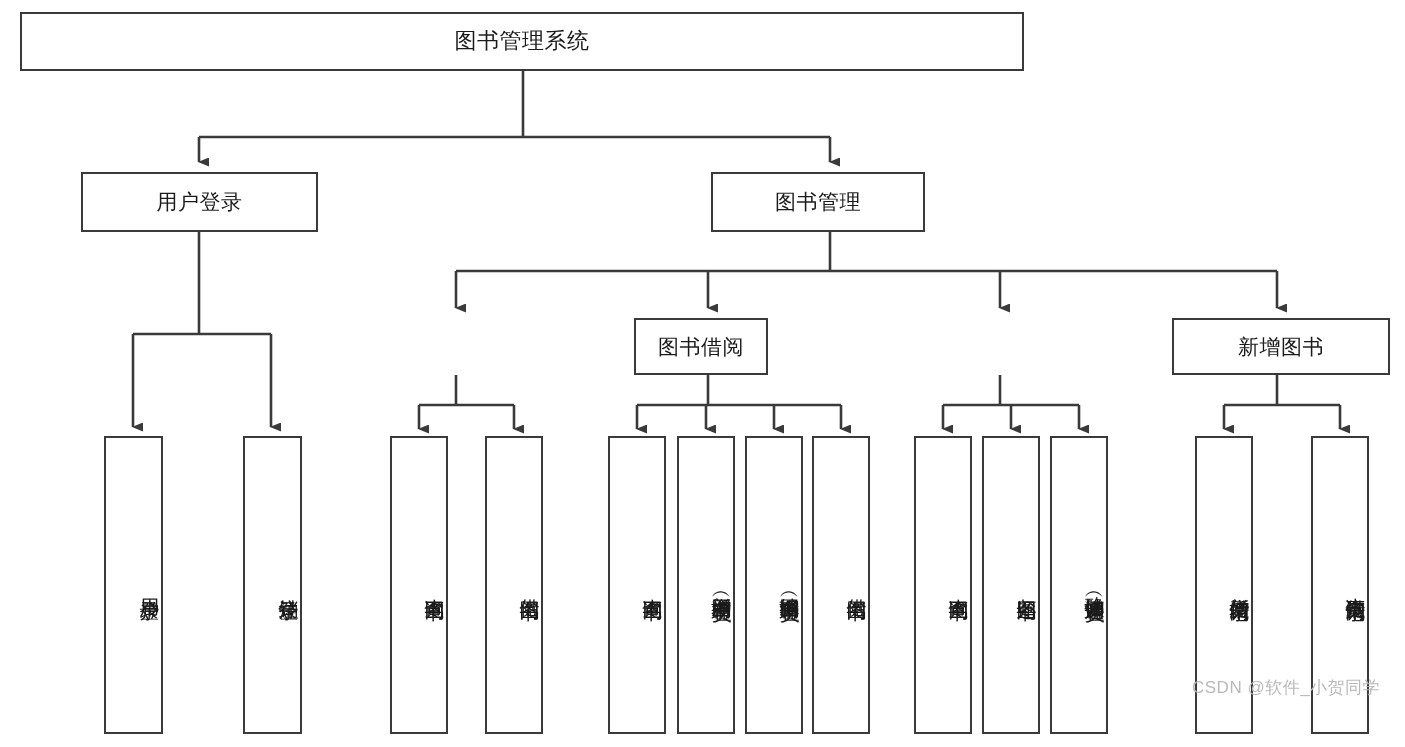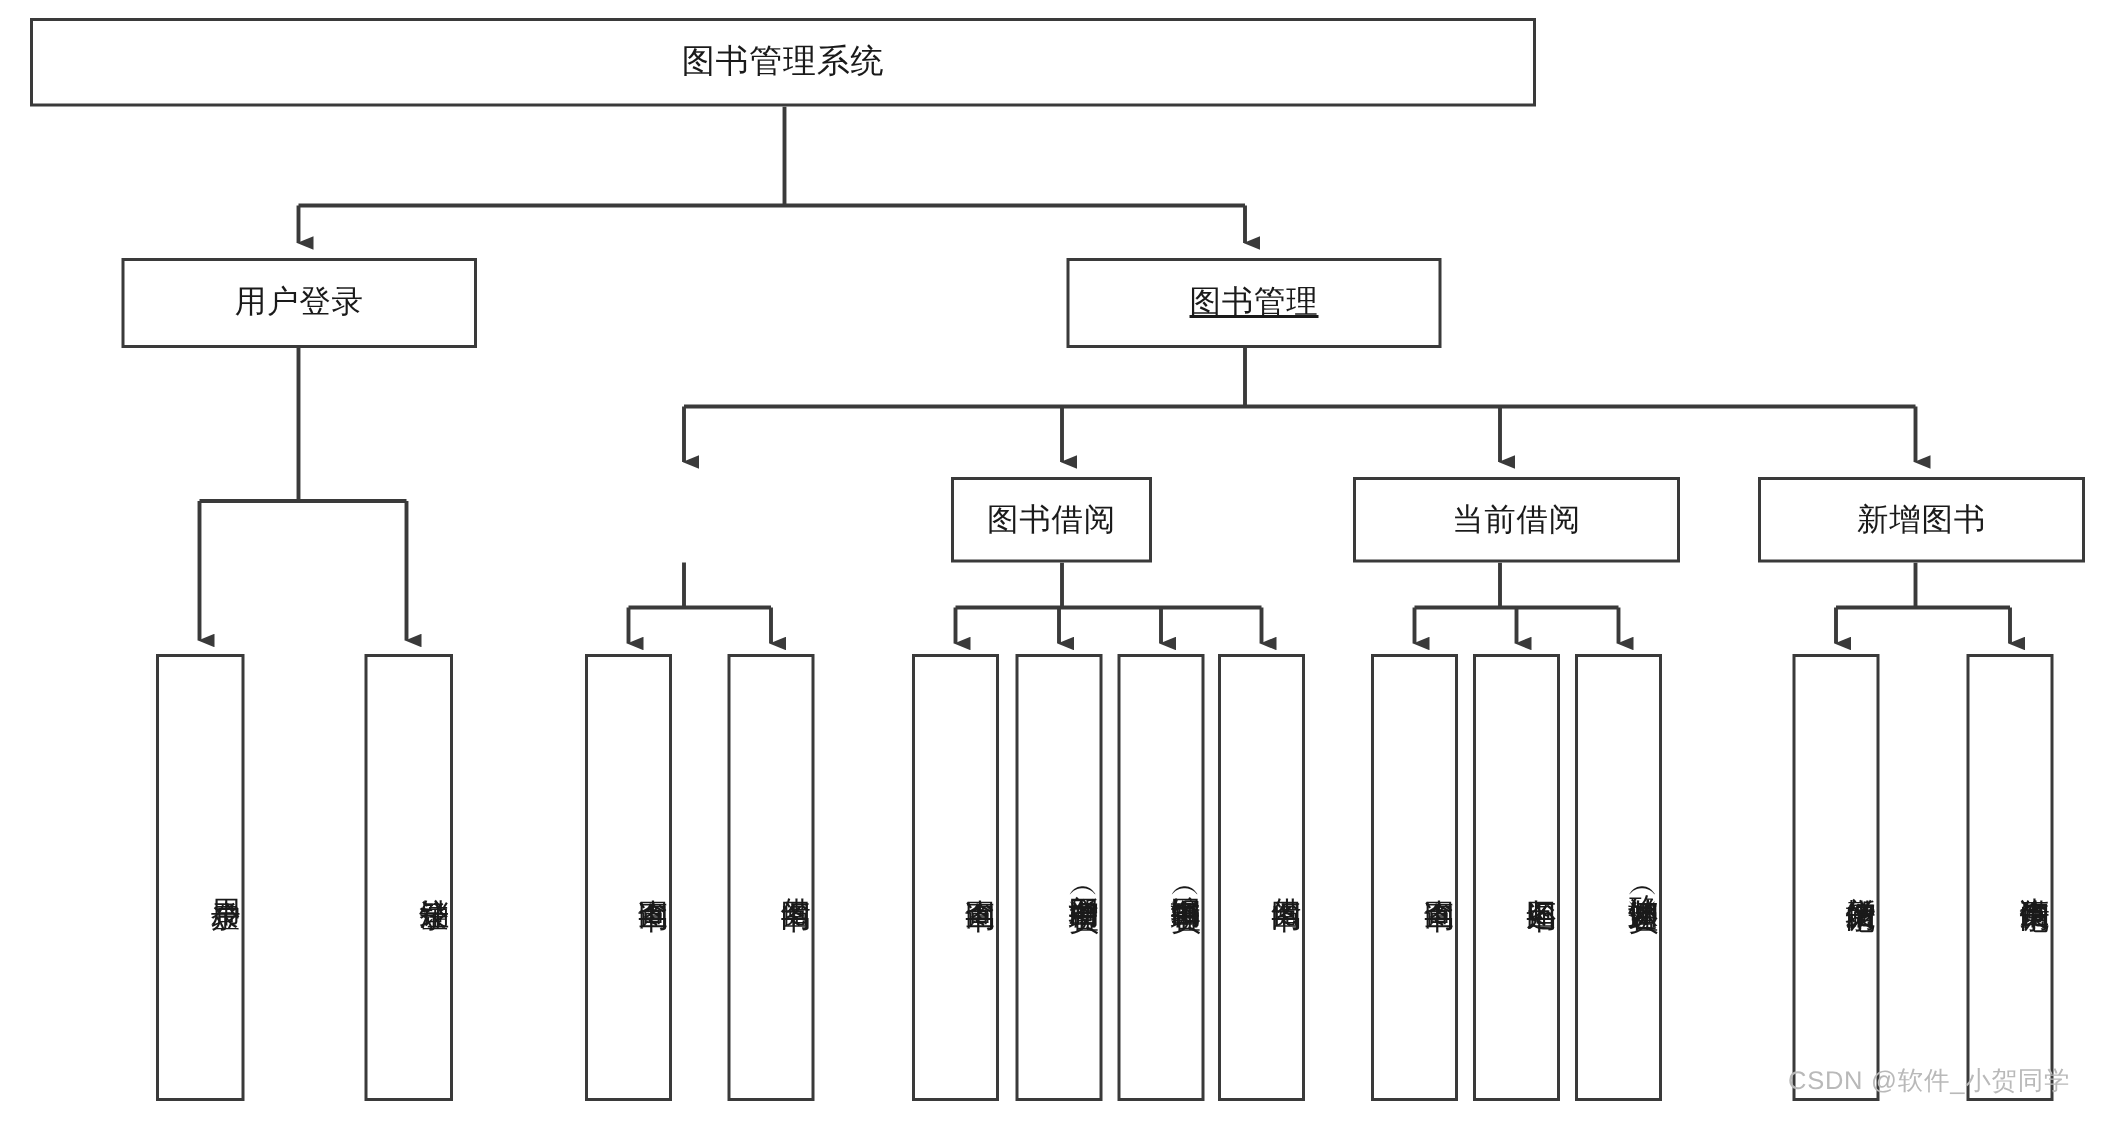--- a/index.html
+++ b/index.html
@@ -57,21 +57,21 @@
     writing-mode: vertical-rl;
     text-orientation: upright;
     white-space: nowrap;
   }
   .node.title {
     font-size: 22px;
   }
   #watermark {
     position: absolute;
     left: 1192px;
-    top: 709px;
+    top: 676px;
     font-size: 17px;
     color: #b9b9b9;
     white-space: nowrap;
     z-index: 3;
     letter-spacing: 0.5px;
   }
 </style>
 </head>
 <body>
 
@@ -129,40 +129,37 @@
   </svg>
 
   <div class="node h title" style="left:20px; top:12px; width:1004px; height:59px;">
     <span>图书管理系统</span>
   </div>
 
   <div class="node h" style="left:81px; top:172px; width:237px; height:60px;">
     <span>用户登录</span>
   </div>
 
-  <div class="node h" style="left:711px; top:172px; width:250px; height:60px;text-decoration:underline;">
+  <div class="node h" style="left:711px; top:172px; width:214px; height:60px;">
     <span>图书管理</span>
   </div>
 
   <div class="node v" style="left:104px; top:436px; width:59px; height:298px;">
     <span class="vtext">用户登录</span>
   </div>
 
   <div class="node v" style="left:243px; top:436px; width:59px; height:298px;">
     <span class="vtext">注销登录</span>
   </div>
 
 
   <div class="node h" style="left:634px; top:318px; width:134px; height:57px;">
     <span>图书借阅</span>
   </div>
 
-  <div class="node h" style="left:902px; top:318px; width:218px; height:57px;">
-    <span>当前借阅</span>
-  </div>
 
   <div class="node h" style="left:1172px; top:318px; width:218px; height:57px;">
     <span>新增图书</span>
   </div>
 
   <div class="node v" style="left:390px; top:436px; width:58px; height:298px;">
     <span class="vtext">查询图书</span>
   </div>
 
   <div class="node v" style="left:485px; top:436px; width:58px; height:298px;">

